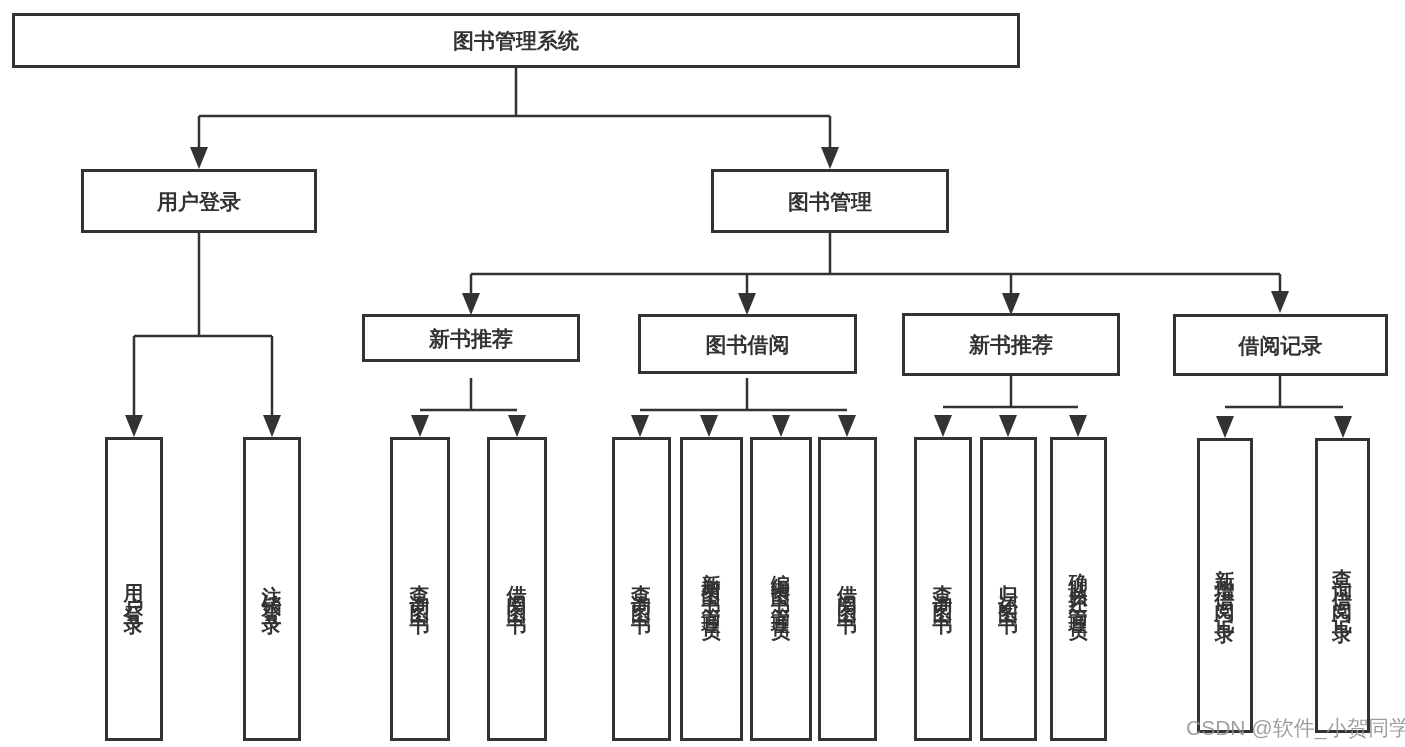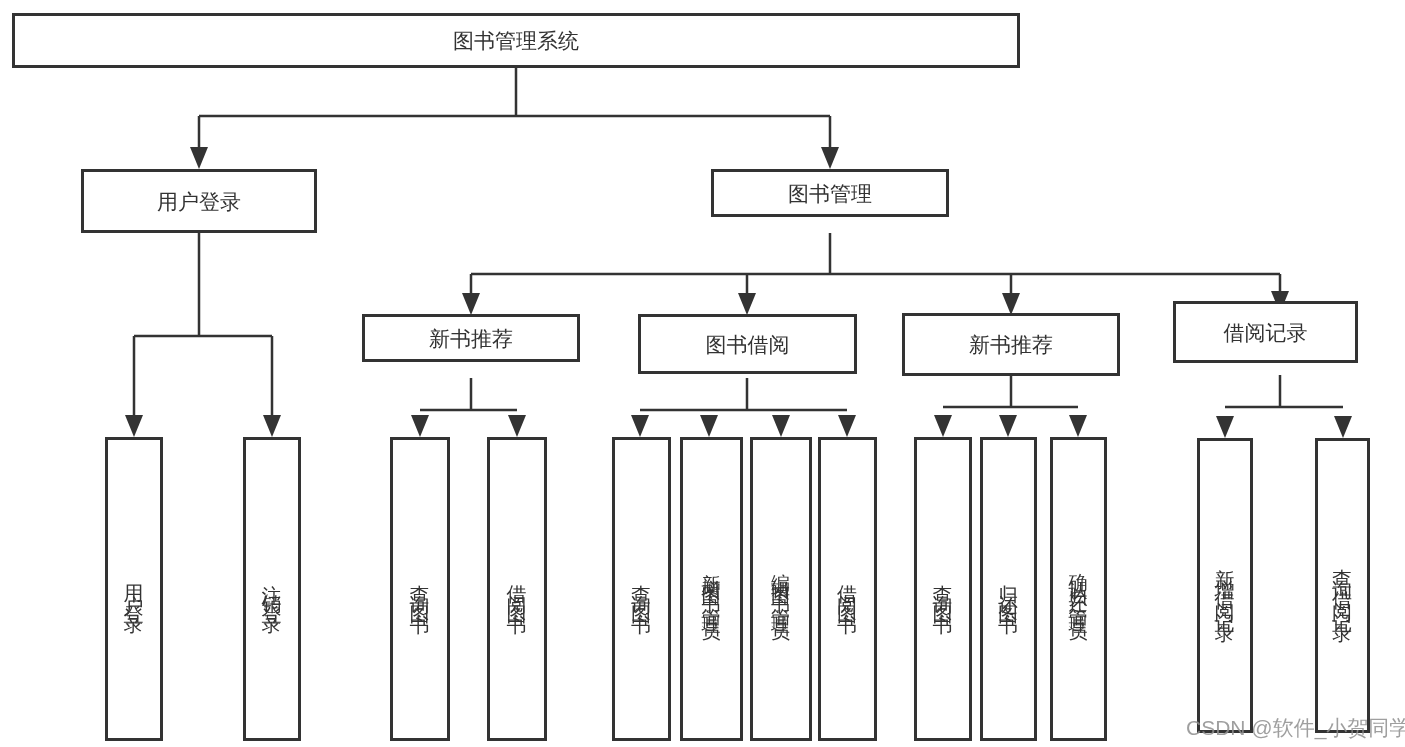--- a/index.html
+++ b/index.html
@@ -19,20 +19,21 @@
   }
   .box {
     position: absolute;
     background: #ffffff;
     border: 3px solid #333333;
     box-sizing: border-box;
     display: flex;
     align-items: center;
     justify-content: center;
     color: #333333;
+    font-weight: bold;
   }
   .hlabel {
     font-size: 21px;
     color: #333333;
     white-space: nowrap;
     line-height: 1;
   }
   .vlabel {
     writing-mode: vertical-rl;
     font-size: 20px;
@@ -109,34 +110,34 @@
     </g>
   </svg>
 
   <div class="box" style="left:12px;top:13px;width:1008px;height:55px">
     <span class="hlabel">图书管理系统</span>
   </div>
 
   <div class="box" style="left:81px;top:169px;width:236px;height:64px">
     <span class="hlabel">用户登录</span>
   </div>
-  <div class="box" style="left:711px;top:169px;width:238px;height:48px">
+  <div class="box" style="left:711px;top:169px;width:238px;height:64px">
     <span class="hlabel">图书管理</span>
   </div>
 
   <div class="box" style="left:362px;top:314px;width:218px;height:48px">
     <span class="hlabel">新书推荐</span>
   </div>
   <div class="box" style="left:638px;top:314px;width:219px;height:60px">
     <span class="hlabel">图书借阅</span>
   </div>
   <div class="box" style="left:902px;top:313px;width:218px;height:63px">
     <span class="hlabel">新书推荐</span>
   </div>
-  <div class="box" style="left:1173px;top:301px;width:185px;height:62px">
+  <div class="box" style="left:1173px;top:314px;width:215px;height:62px">
     <span class="hlabel">借阅记录</span>
   </div>
 
   <div class="box" style="left:105px;top:437px;width:58px;height:304px">
     <span class="vlabel">用户登录</span>
   </div>
   <div class="box" style="left:243px;top:437px;width:58px;height:304px">
     <span class="vlabel">注销登录</span>
   </div>
 

